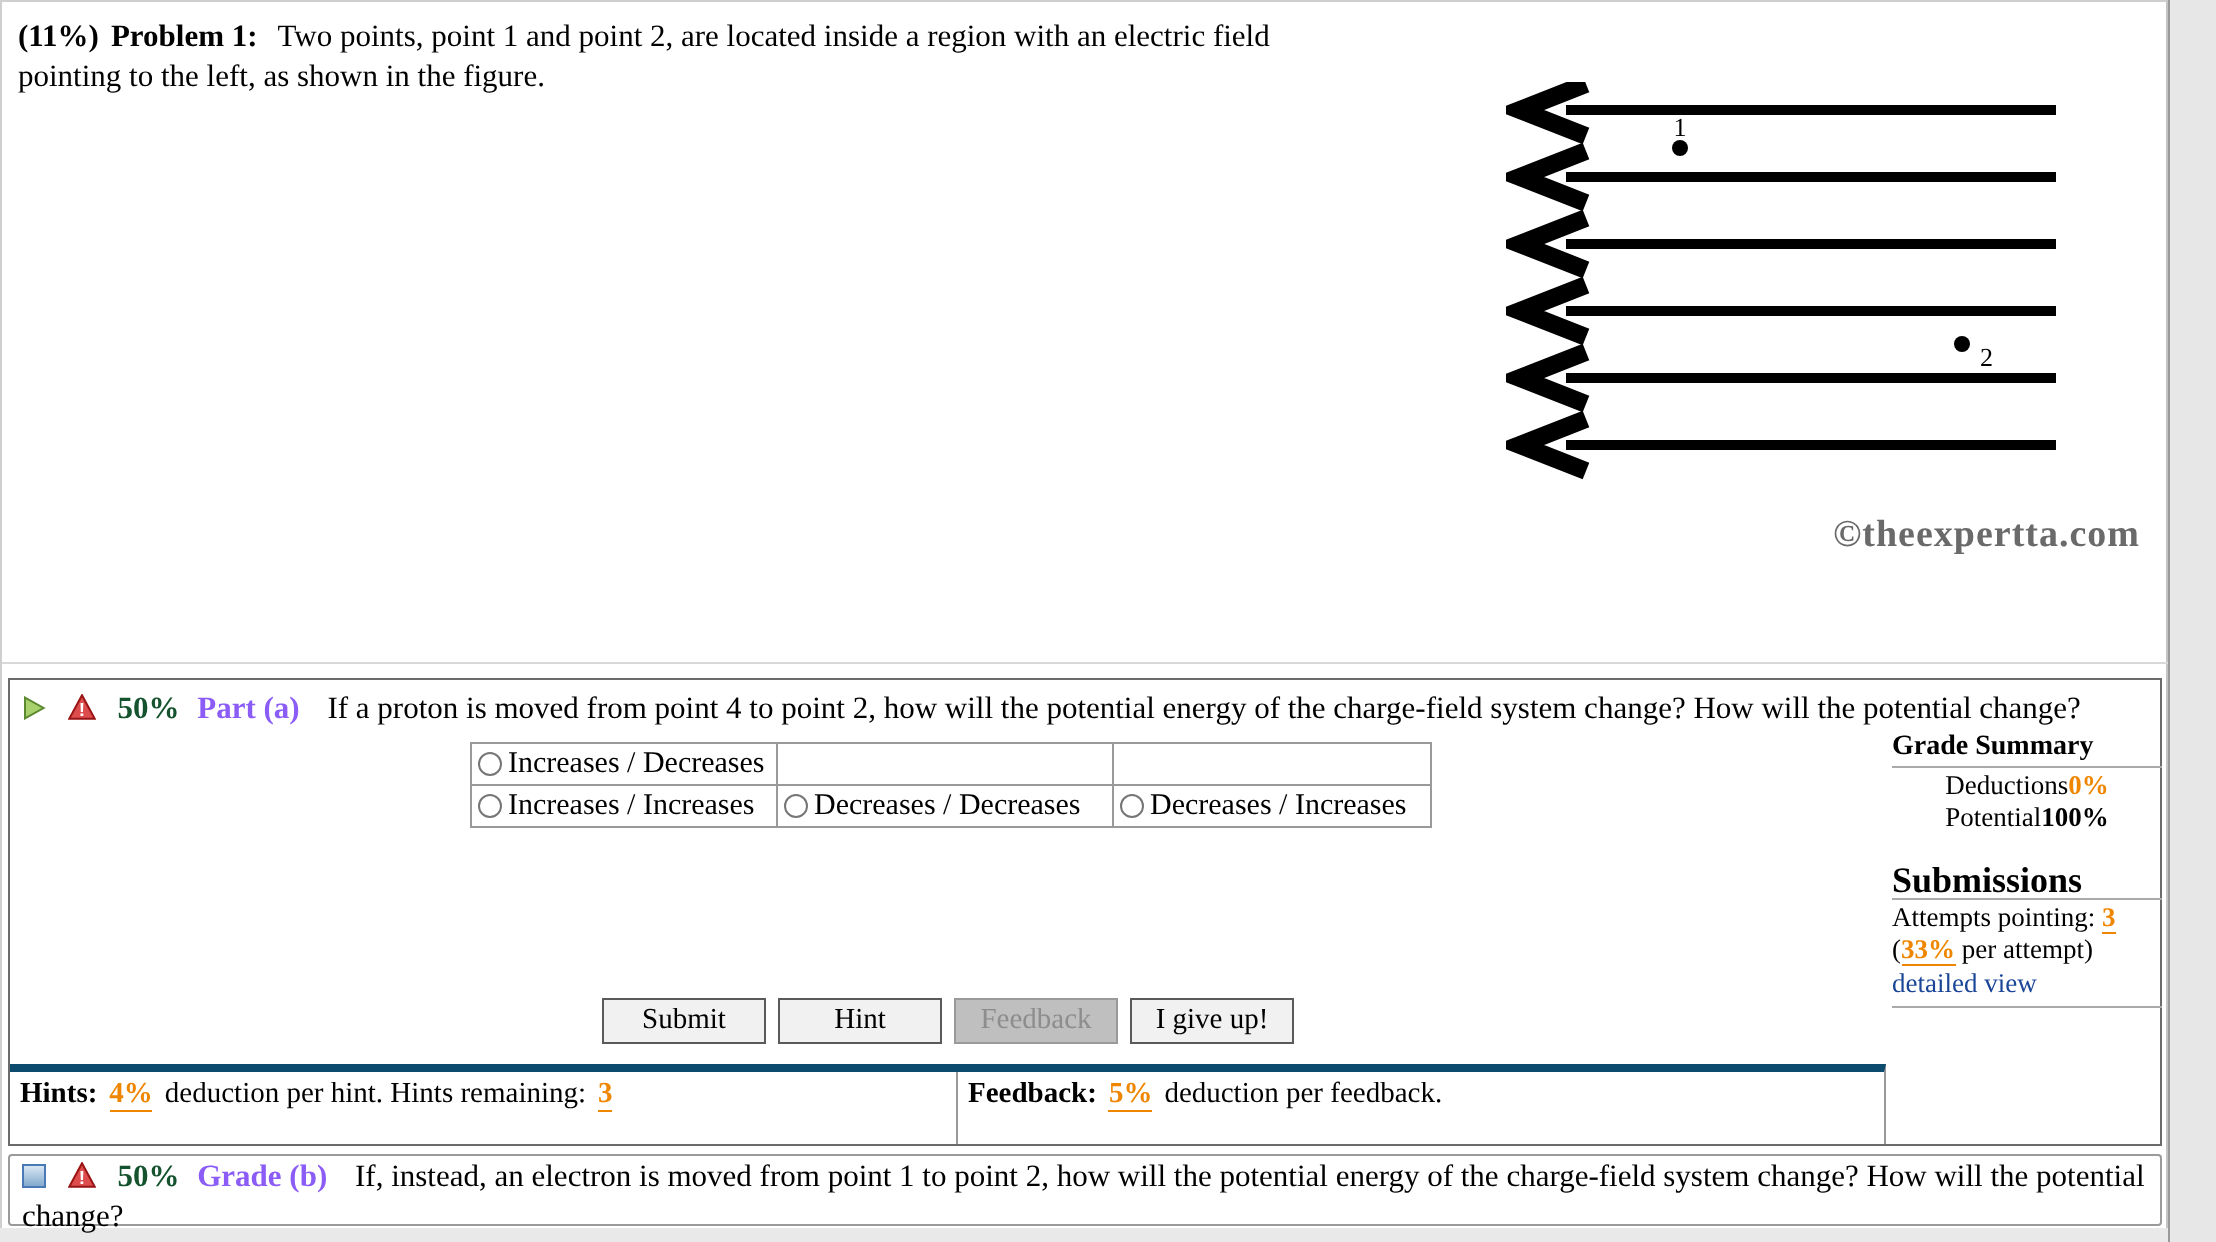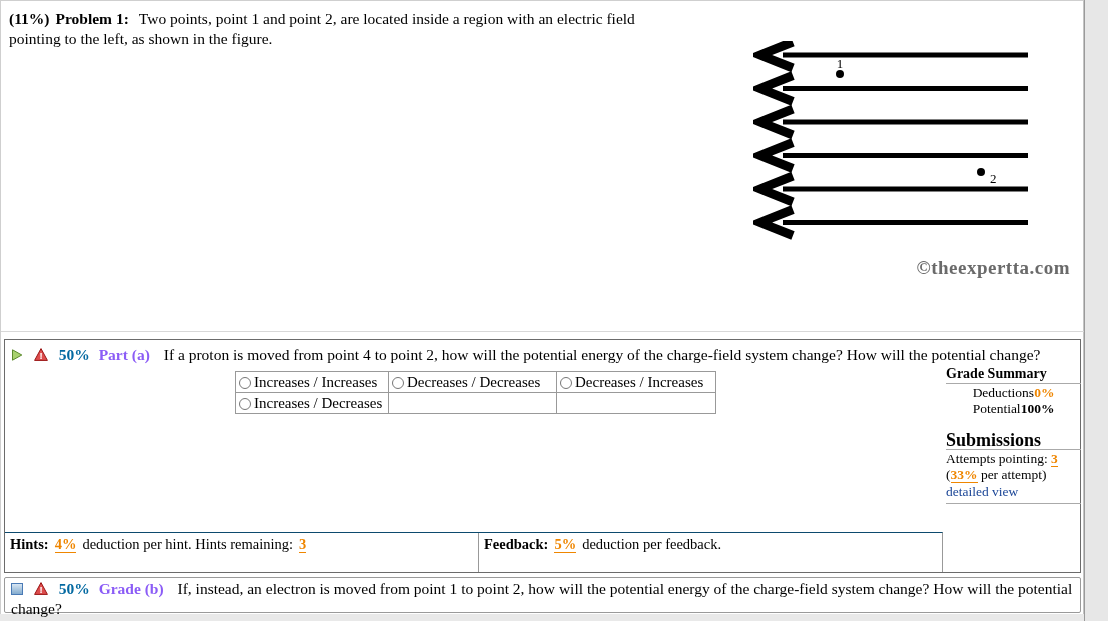--- a/index.html
+++ b/index.html
@@ -37,21 +37,21 @@
   
   .partA-box {
     position:absolute; left:3px; top:338px; width:1077px; height:234px;
     border:1px solid #6b6b6b; background:#fff;
   }
   .part-header {
     position:absolute; left:6px; top:5px; width:1060px;
     font-size:15.5px; line-height:20px; white-space:nowrap;
   }
   .icon { display:inline-block; vertical-align:-1px; margin-right:7px; }
-  .pct { font-weight:bold; color:#0369a1; margin-right:5px; }
+  .pct { font-weight:bold; color:#14532d; margin-right:5px; }
   .part-label { font-weight:bold; color:#8b5cf6; margin-right:10px; }
   
   .options-table {
     position:absolute; left:230px; top:31px;
     border-collapse:collapse; font-size:15px;
   }
   .options-table td {
     border:1px solid #999; height:21px; padding:0 3px 0 1px;
     white-space:nowrap; vertical-align:middle;
   }
@@ -75,21 +75,21 @@
   
   .button-row { position:absolute; left:296px; top:159px; display:flex; gap:6px; }
   .eta-btn {
     width:82px; height:23px; font-family:"Liberation Serif", serif; font-size:14.5px;
     background:#f1f1f1; border:1px solid #5a5a5a; color:#000; padding:0; cursor:pointer;
   }
   .eta-btn:disabled { background:#bfbfbf; color:#8d8d8d; border-color:#9a9a9a; }
   
   .hints-bar {
     position:absolute; left:0; top:192px; width:938px; bottom:0;
-    border-top:1px solid #0c4a6e; border-right:1px solid #999;
+    border-top:4px solid #0c4a6e; border-right:1px solid #999;
     display:flex; font-size:14.5px;justify-content:center;
   }
   .hints-cell { width:474px; border-right:1px solid #999; padding:3px 4px 0 5px; }
   .feedback-cell { flex:1; padding:3px 4px 0 5px; }
   
   .partB-box {
     position:absolute; left:3px; top:576px; width:1077px; height:36px;
     border:1px solid #9a9a9a; border-radius:2px; background:#fff;
     font-size:15.5px; line-height:19px; padding:1px 6px 0 6px;
   }
@@ -140,35 +140,35 @@
           </svg></span>
       <span class="pct">50%</span>
       <span class="part-label">Part (a)</span>
       <span>If a proton is moved from point 4 to point 2, how will the potential energy of the charge-field system change? How will the potential change?</span>
     </div>
 
     <table class="options-table">
       <tbody>
           <tr>
         <td class="c0">
-          <input type="radio" name="parta" style=""><span>Increases / Increases</span>
-        </td>
-        <td class="c1">
-          <input type="radio" name="parta" style=""><span>Decreases / Decreases</span>
-        </td>
-        <td class="c2">
-          <input type="radio" name="parta" style=""><span>Decreases / Increases</span>
-        </td>
+          <input type="radio" name="parta" style=""><span>Increases / Decreases</span>
+        </td>
+        <td class="c1"></td>
+        <td class="c2"></td>
       </tr>
       <tr>
         <td class="c0">
-          <input type="radio" name="parta" style=""><span>Increases / Decreases</span>
-        </td>
-        <td class="c1"></td>
-        <td class="c2"></td>
+          <input type="radio" name="parta" style=""><span>Increases / Increases</span>
+        </td>
+        <td class="c1">
+          <input type="radio" name="parta" style=""><span>Decreases / Decreases</span>
+        </td>
+        <td class="c2">
+          <input type="radio" name="parta" style=""><span>Decreases / Increases</span>
+        </td>
       </tr>
     </tbody>
       </table>
 
     <div class="grade-panel">
       <div class="gs-title">Grade Summary</div>
       <div class="gs-row">
         <span>Deductions</span>
         <span class="gs-val-orange">0%</span>
       </div>
@@ -180,20 +180,26 @@
       <div>
         <span>Attempts pointing:</span>
         <span class="orange-u">3</span>
       </div>
       <div>
         <span>(</span><span class="orange-u">33%</span><span> per attempt)</span>
       </div>
       <a class="detailed-view">detailed view</a>
     </div>
 
+    <div class="button-row">
+      <button class="eta-btn">Submit</button>
+      <button class="eta-btn">Hint</button>
+      <button class="eta-btn" disabled="">Feedback</button>
+      <button class="eta-btn">I give up!</button>
+    </div>
 
     <div class="hints-bar">
       <div class="hints-cell">
         <span class="b mr6">Hints:</span><span class="orange-u mr6">4%</span><span class="mr6">deduction per hint. Hints remaining:</span><span class="orange-u">3</span>
       </div>
       <div class="feedback-cell">
         <span class="b mr6">Feedback:</span><span class="orange-u mr6">5%</span><span>deduction per feedback.</span>
       </div>
     </div>
   </div>

